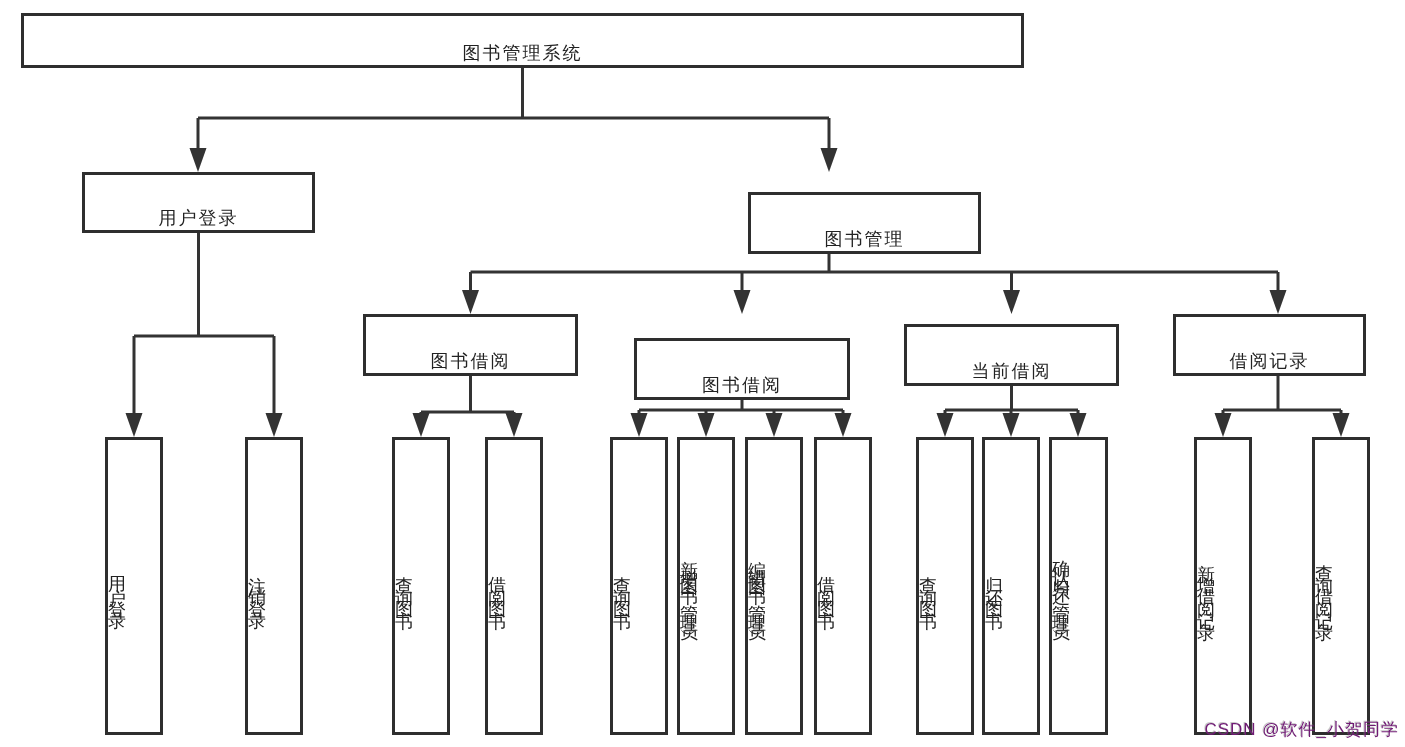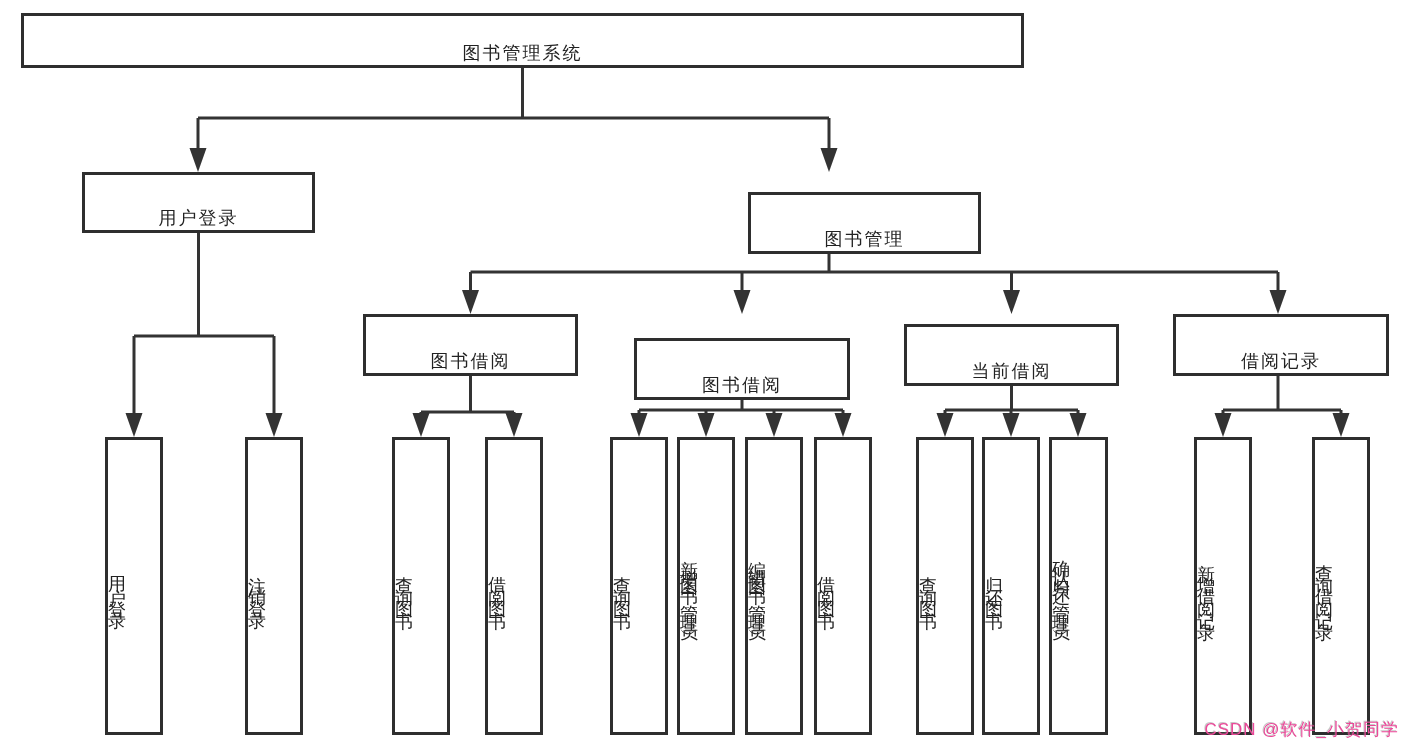--- a/index.html
+++ b/index.html
@@ -21,21 +21,21 @@
     writing-mode:vertical-rl;
     letter-spacing:12px;
     line-height:1;
     text-align:center;
     padding:10px 0;
   }
   .box.v.long{letter-spacing:9px;font-size:18px;}
   .watermark{
     position:absolute;right:6px;bottom:6px;
     font-size:17px;letter-spacing:1px;
-    color:#ec4899;
+    color:#701a75;
     text-shadow:-1px -1px 0 rgba(130,130,130,.45);
     white-space:nowrap;
   }
 </style>
 </head>
 <body>
 
 <div class="stage">
 
   <svg class="wires" viewBox="0 0 1405 747" xmlns="http://www.w3.org/2000/svg">
@@ -120,21 +120,21 @@
 
   <div class="box h" style="left:363px;top:314px;width:215px;height:62px;">
     <span>图书借阅</span>
   </div>
   <div class="box h" style="left:634px;top:314px;width:216px;height:62px;margin-top:24px;">
     <span>图书借阅</span>
   </div>
   <div class="box h" style="left:904px;top:324px;width:215px;height:62px;">
     <span>当前借阅</span>
   </div>
-  <div class="box h" style="left:1173px;top:314px;width:216px;height:62px;">
+  <div class="box h" style="left:1173px;top:314px;width:193px;height:62px;">
     <span>借阅记录</span>
   </div>
 
   <div class="box v" style="left:105px;top:437px;width:58px;height:298px;">
     <span>用户登录</span>
   </div>
   <div class="box v" style="left:245px;top:437px;width:58px;height:298px;">
     <span>注销登录</span>
   </div>
 

